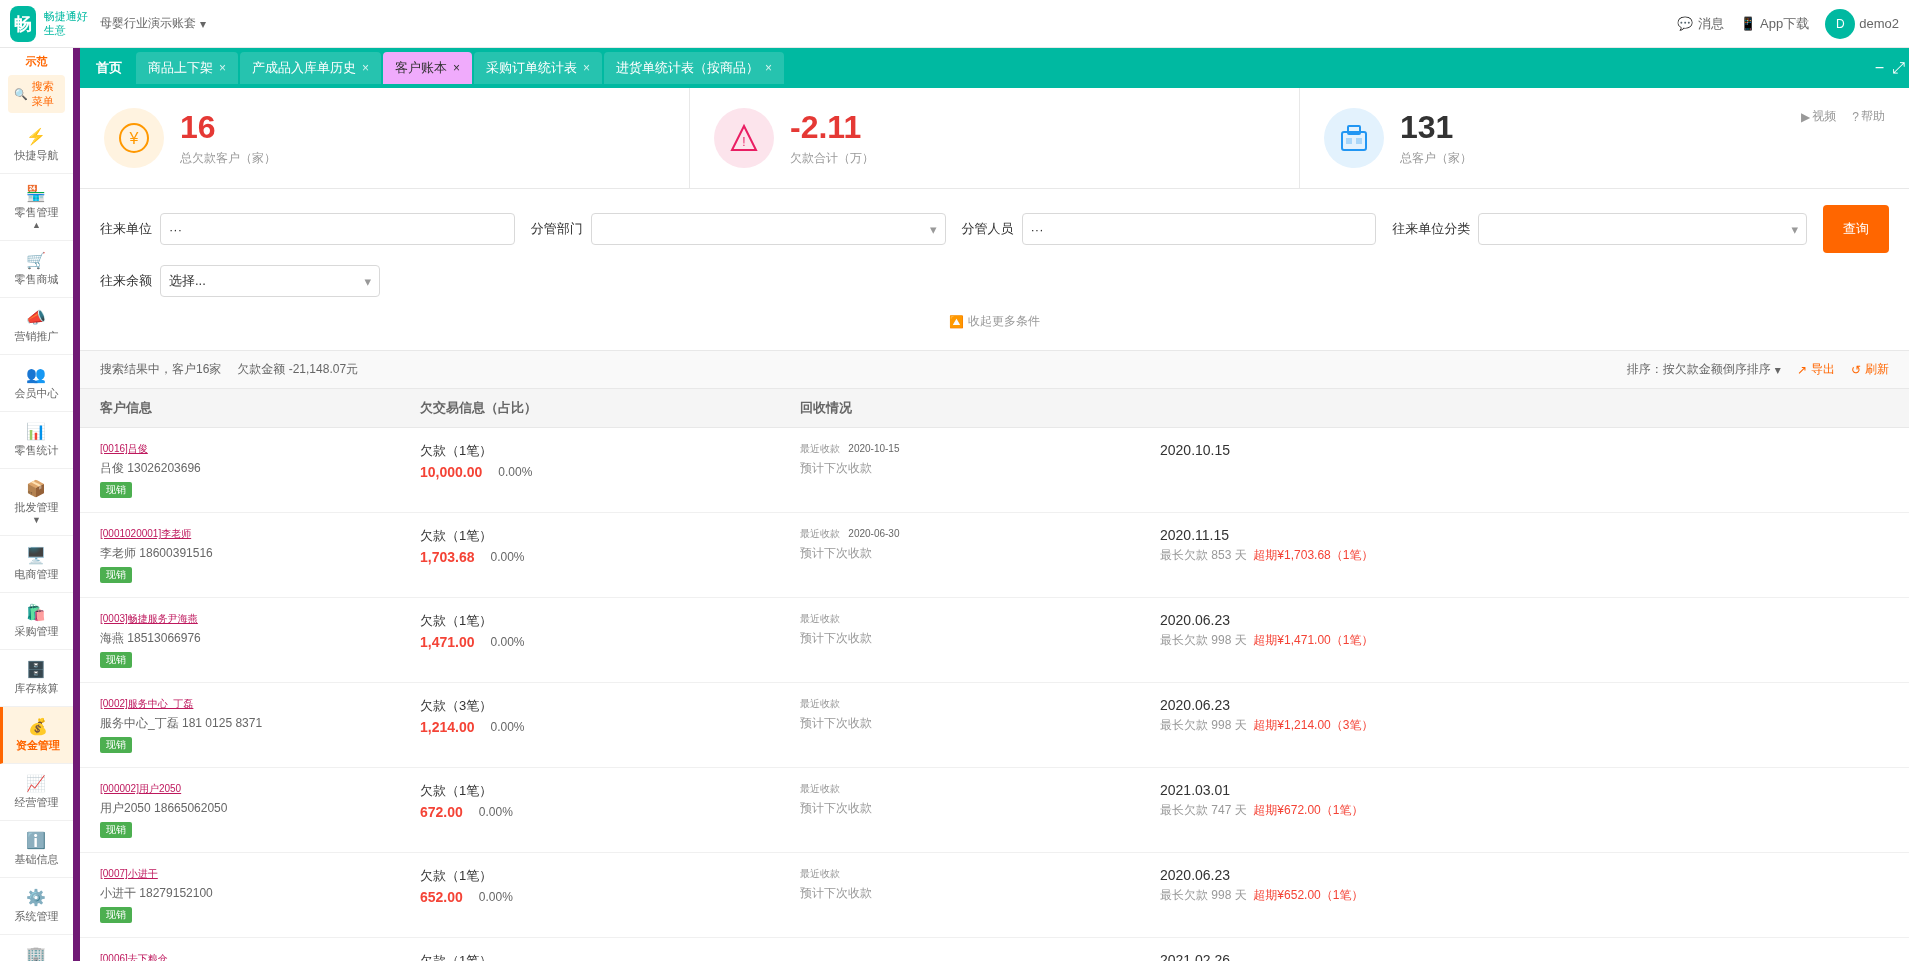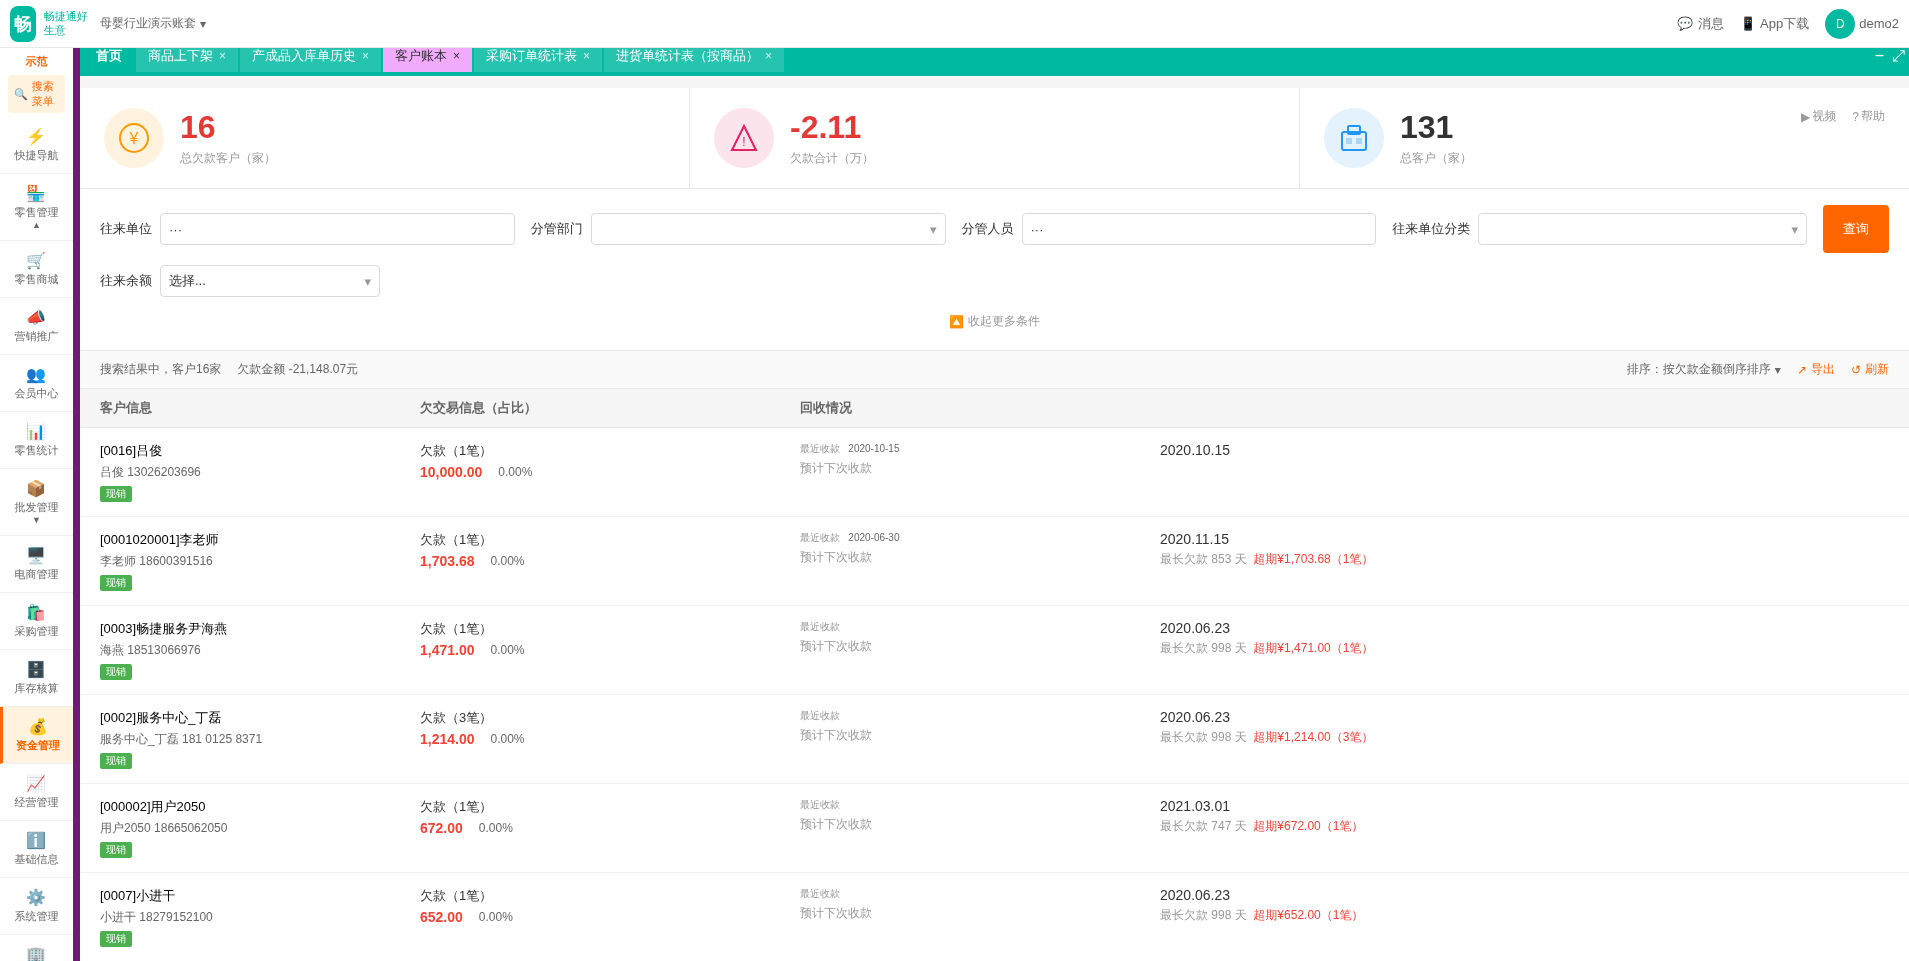--- a/index.html
+++ b/index.html
@@ -14,21 +14,21 @@
     .logo-icon { width: 36px; height: 36px; background: #00b9a1; border-radius: 8px; display: flex; align-items: center; justify-content: center; color: #fff; font-size: 18px; font-weight: bold; }
     .brand-name { font-size: 11px; color: #00b9a1; margin-left: 4px; line-height: 1.2; }
     .store-selector { margin-left: 10px; color: #666; font-size: 12px; cursor: pointer; display: flex; align-items: center; gap: 4px; }
     .top-right { margin-left: auto; display: flex; align-items: center; gap: 16px; }
     .top-right-item { display: flex; align-items: center; gap: 4px; cursor: pointer; color: #666; font-size: 13px; }
     .avatar { width: 30px; height: 30px; border-radius: 50%; background: #00b9a1; display: flex; align-items: center; justify-content: center; color: #fff; font-size: 12px; }
 
     
     .tabs-bar {
       display: flex; align-items: center; background: #00b9a1; height: 40px;
-      position: fixed; top: 36px; left: 80px; right: 0; z-index: 99; padding: 0 4px;
+      position: fixed; top: 48px; left: 80px; right: 0; z-index: 99; padding: 0 4px;
     }
     .tab-item {
       display: flex; align-items: center; height: 32px; padding: 0 12px;
       background: rgba(255,255,255,0.15); color: #fff; font-size: 13px; cursor: pointer;
       border-radius: 4px 4px 0 0; margin-right: 2px; gap: 6px; white-space: nowrap;
     }
     .tab-item.active { background: #f0abfc; color: #333; }
     .tab-item.active .tab-close { color: #333; }
     .tab-close { font-size: 12px; color: rgba(255,255,255,0.8); cursor: pointer; }
     .tab-first { background: transparent; font-weight: bold; }
@@ -123,21 +123,21 @@
     .col-customer { flex: 0 0 320px; }
     .col-debt { flex: 0 0 380px; }
     .col-recovery { flex: 0 0 360px; }
     .col-overdue { flex: 1; }
 
     .table-row {
       display: flex; padding: 14px 20px; border-bottom: 1px solid #f0f0f0;
       align-items: flex-start;
     }
 
-    .customer-name { color: #000000; font-size: 13px; cursor: pointer; margin-bottom: 4px; }
+    .customer-name { color: #be185d; font-size: 10px; cursor: pointer; margin-bottom: 4px; text-decoration: underline; }
     .customer-phone { font-size: 12px; color: #666; margin-bottom: 4px; }
     .badge-cash { background: #4caf50; color: #fff; font-size: 10px; padding: 1px 6px; border-radius: 2px; display: inline-block; }
 
     .debt-count { font-size: 13px; color: #333; margin-bottom: 4px; }
     .debt-amount { font-size: 14px; color: #f44336; font-weight: bold; }
     .debt-percent { font-size: 12px; color: #666; margin-left: 16px; }
     .debt-row { display: flex; align-items: center; }
 
     .recovery-info { font-size: 10px; color: #999; margin-bottom: 4px; }
     .recovery-date { color: #666; }

